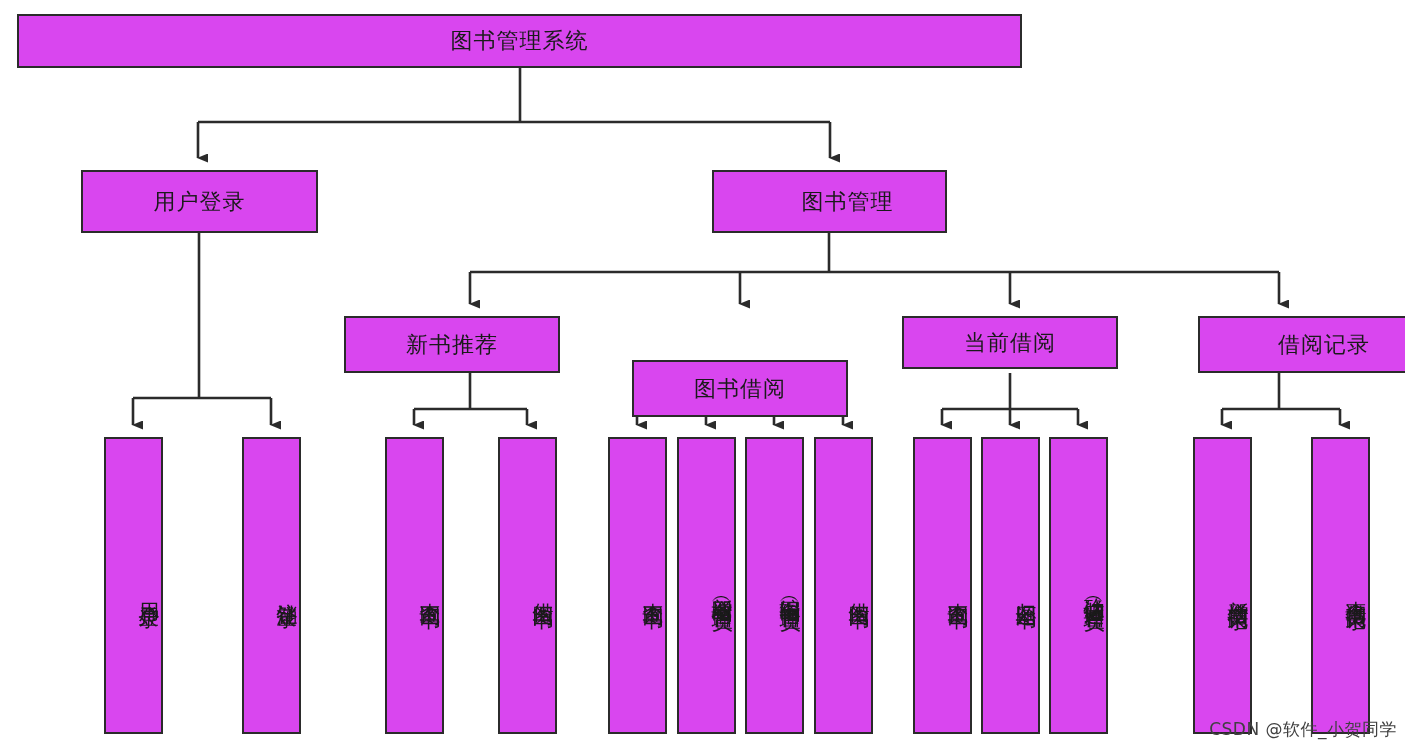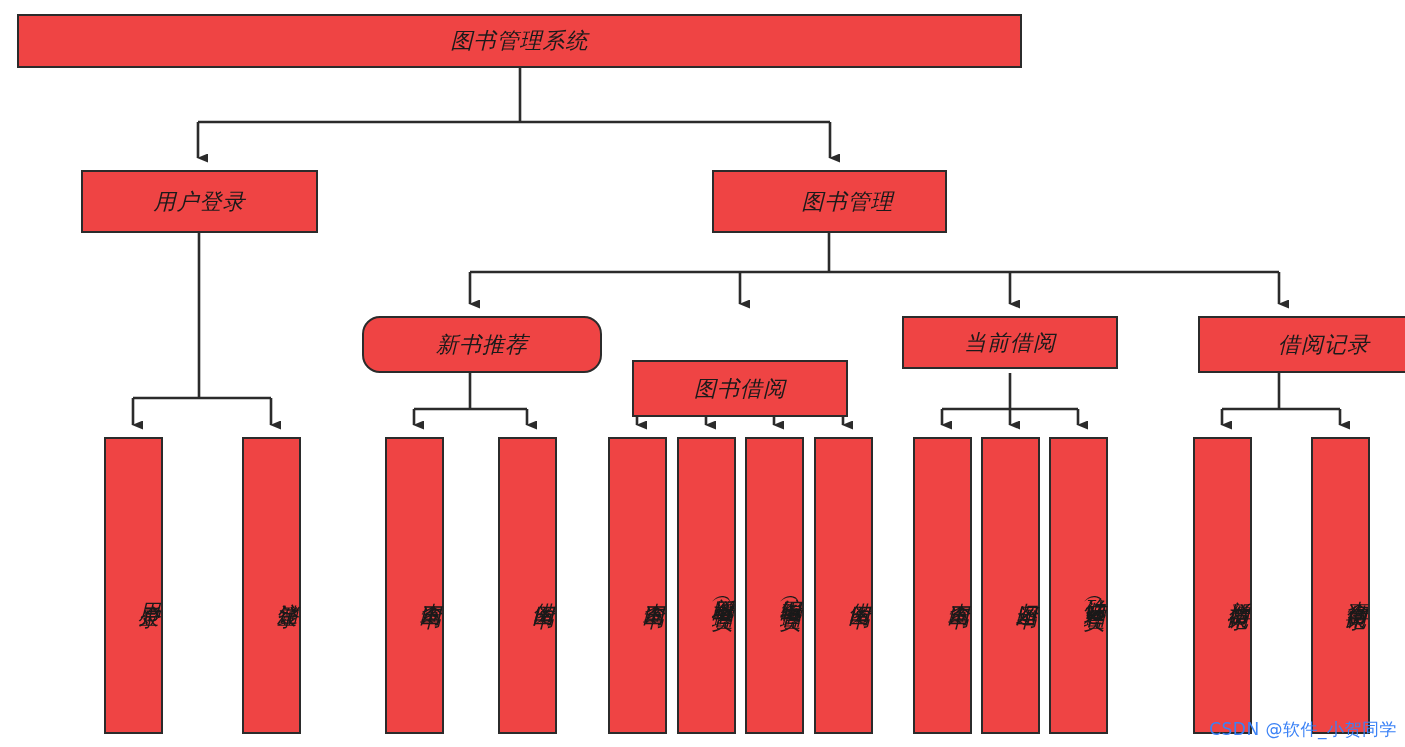--- a/index.html
+++ b/index.html
@@ -22,29 +22,28 @@
     position: absolute;
     left: 0;
     top: 0;
     width: 1405px;
     height: 747px;
     pointer-events: none;
   }
   .node {
     position: absolute;
     box-sizing: border-box;
-    background: #ef4444;
+    background: #d946ef;
     border: 2px solid #2b2b2b;
     display: flex;
     align-items: center;
     justify-content: center;
     color: #1a1a1a;
     line-height: 1.18;
     text-align: center;
-    font-style: italic;
   }
   .node.horizontal {
     font-size: 22px;
     letter-spacing: 1px;
   }
   .node.vertical {
     writing-mode: vertical-rl;
     text-orientation: upright;
     font-size: 21px;
     letter-spacing: 2px;
@@ -58,21 +57,21 @@
     white-space: nowrap;
   }
   .node-label {
     display: block;
   }
   #watermark {
     position: absolute;
     right: 8px;
     bottom: 6px;
     font-size: 17px;
-    color: #3b82f6;
+    color: #404040;
     letter-spacing: 0.5px;
     white-space: nowrap;
     user-select: none;
   }
 </style>
 </head>
 <body>
 
 <div id="diagram-root">
 
@@ -130,21 +129,21 @@
     <span class="node-label">图书管理系统</span>
   </div>
 
   <div class="node horizontal" style="left:81px; top:170px; width:237px; height:63px;">
     <span class="node-label">用户登录</span>
   </div>
   <div class="node horizontal" style="left:712px; top:170px; width:235px; height:63px;padding-left:36px;">
     <span class="node-label">图书管理</span>
   </div>
 
-  <div class="node horizontal" style="left:362px; top:316px; width:240px; height:57px;border-radius:18px;">
+  <div class="node horizontal" style="left:344px; top:316px; width:216px; height:57px;">
     <span class="node-label">新书推荐</span>
   </div>
   <div class="node horizontal" style="left:632px; top:316px; width:216px; height:57px;margin-top:44px;">
     <span class="node-label">图书借阅</span>
   </div>
   <div class="node horizontal" style="left:902px; top:316px; width:216px; height:53px;">
     <span class="node-label">当前借阅</span>
   </div>
   <div class="node horizontal" style="left:1198px; top:316px; width:252px; height:57px;">
     <span class="node-label">借阅记录</span>

